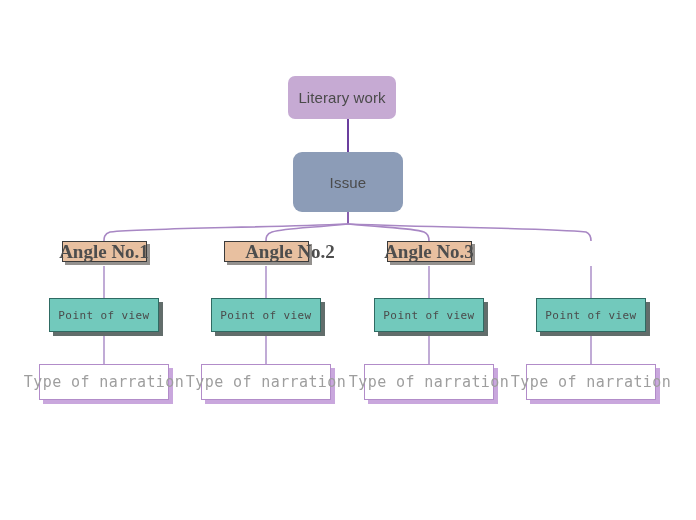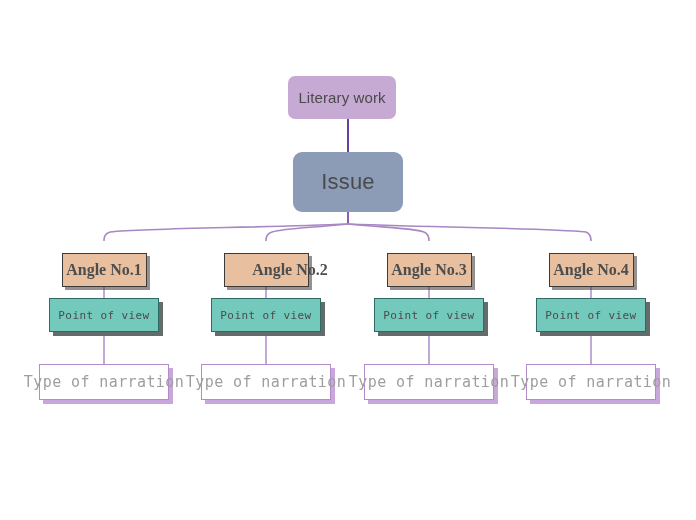--- a/index.html
+++ b/index.html
@@ -55,34 +55,34 @@
   
   .node-issue {
     left: 293px;
     top: 152px;
     width: 110px;
     height: 60px;
     background: #8c9cb7;
     border-radius: 9px;
     color: #4b4b4b;
     font-family: "Liberation Sans", sans-serif;
-    font-size: 22px;
+    font-size: 15px;
     letter-spacing: 0.2px;
   }
 
   
   .node-angle {
-    top: 253px;
+    top: 241px;
     width: 85px;
-    height: 34px;
+    height: 21px;
     background: #e8c0a0;
     border: 1px solid #3b3b3b;
     color: #4d4d4d;
     font-family: "Liberation Serif", serif;
-    font-size: 16px;
+    font-size: 19px;
     font-weight: bold;
     box-shadow: 3px 3px 0 0 rgba(60,55,50,0.55);
   }
 
   
   .node-pov {
     top: 298px;
     width: 110px;
     height: 34px;
     background: #72c9bc;
@@ -169,23 +169,20 @@
   <div class="node node-angle" id="angle-2" style="left: 386.5px;">
     <span>Angle No.3</span>
   </div>
   <div class="node node-pov" id="pov-2" style="left: 374px;">
     <span>Point of view</span>
   </div>
   <div class="node node-narr" id="narr-2" style="left: 364px;">
     <span>Type of narration</span>
   </div>
 
-  <div class="node node-angle" id="angle-3" style="left: 548.5px;">
-    <span>Angle No.4</span>
-  </div>
   <div class="node node-pov" id="pov-3" style="left: 536px;">
     <span>Point of view</span>
   </div>
   <div class="node node-narr" id="narr-3" style="left: 526px;">
     <span>Type of narration</span>
   </div>
 
 </div>
 
 </body></html>

